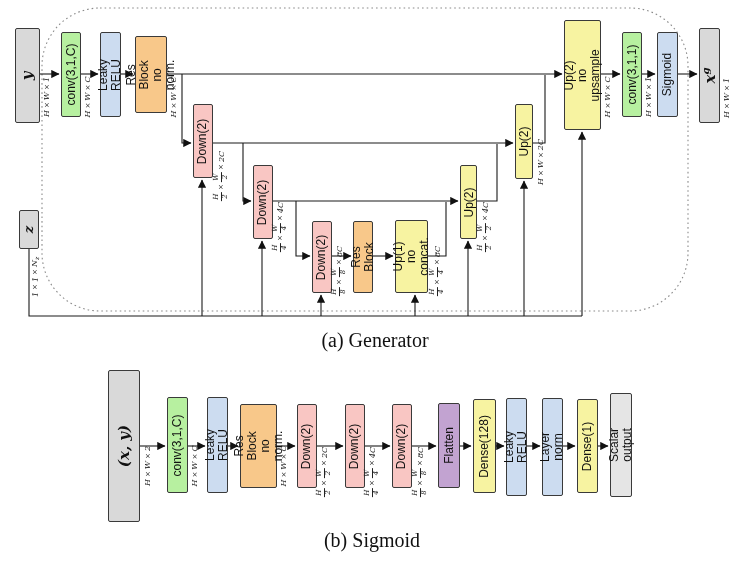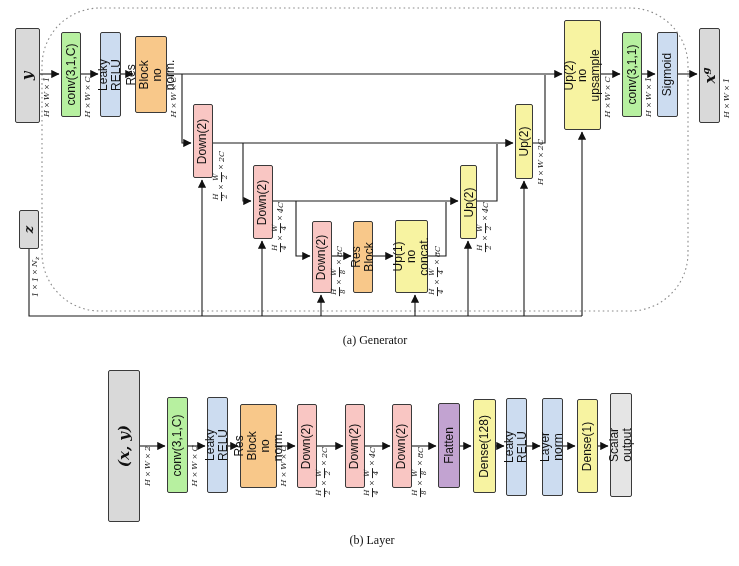--- a/index.html
+++ b/index.html
@@ -25,21 +25,21 @@
   .dim{position:absolute;width:0;height:0;z-index:3;}
   .dimtext{position:absolute;left:0;top:0;transform:translate(-50%,-50%) rotate(-90deg);
            display:inline-flex;align-items:center;white-space:nowrap;
            font-family:"DejaVu Serif",serif;font-style:italic;font-size:8px;color:#222;}
   .dimtext sub{font-size:6px;}
   .tms{font-style:normal;font-size:7px;margin:0 2px;}
   .frac{display:inline-flex;flex-direction:column;align-items:center;line-height:1;}
   .fn{font-size:7px;border-bottom:0.8px solid #222;padding:0 1.5px 0.5px;}
   .fd{font-size:7px;padding-top:0.5px;}
   .caption{position:absolute;z-index:3;transform:translate(-50%,-50%);white-space:nowrap;
-           font-family:"Liberation Serif",serif;font-size:12px;color:#111;}
+           font-family:"Liberation Serif",serif;font-size:20px;color:#111;}
 </style>
 </head>
 <body>
 
 <div id="fig">
 
   <svg id="wires" width="739" height="566" viewBox="0 0 739 566">
     <defs>
       <marker id="arr" viewBox="0 0 8 8" refX="7.5" refY="4" markerWidth="7.5" markerHeight="7.5" orient="auto">
         <path d="M0,0 L8,4 L0,8 Z" fill="#111"></path>
@@ -409,16 +409,16 @@
         <span class="frac">
           <span class="fn">W</span>
           <span class="fd">8</span>
         </span>
         <span class="tms">×</span>
         <span>8C</span>
       </span>
     </div>
 
   <div class="caption" style="left:372px;top:540px">
-    <span>(b) Layer</span>
+    <span>(b) Sigmoid</span>
   </div>
 
 </div>
 
 </body></html>

